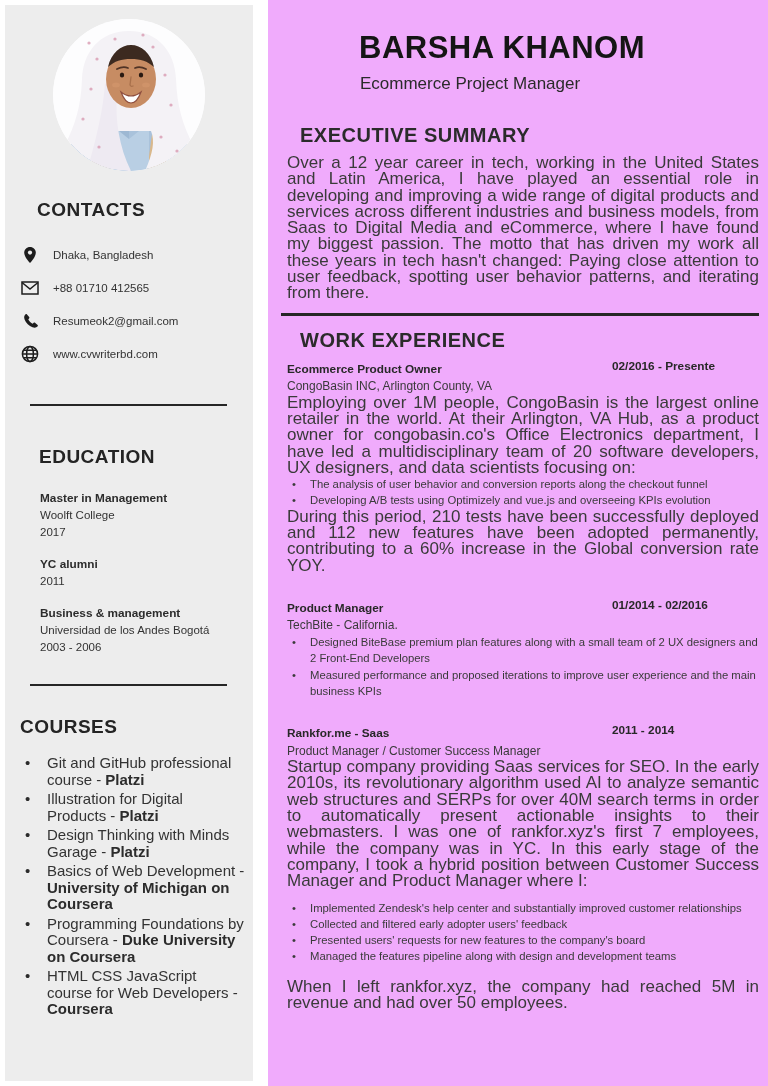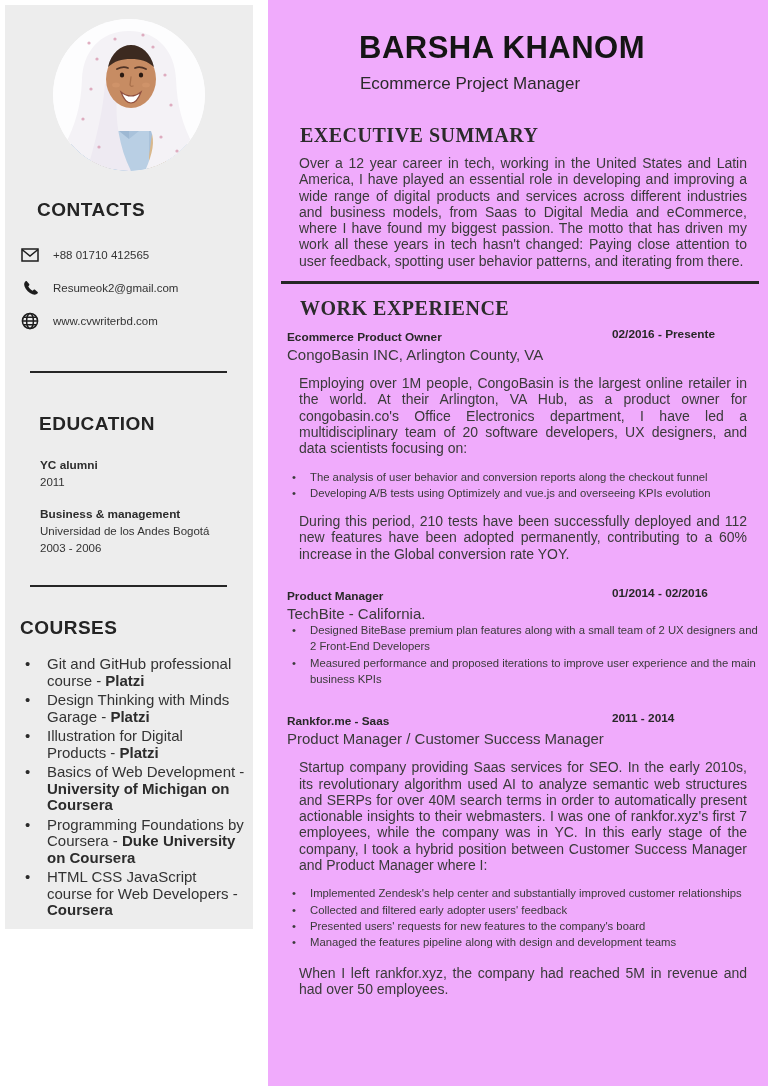--- a/index.html
+++ b/index.html
@@ -9,21 +9,21 @@
     background: #ffffff;
     font-family: "Liberation Sans", "DejaVu Sans", sans-serif;
     position: relative;
     overflow: hidden;
   }
   .page { position: absolute; inset: 0; }
 
   
   .sidebar {
     position: absolute; left: 5px; top: 5px;
-    width: 248px; height: 924px;
+    width: 248px; height: 1076px;
     background: #ededed;
   }
   .photo {
     width: 152px; height: 152px; border-radius: 50%;
     overflow: hidden; margin: 14px 0 0 48px; background: #fdfdfe;
   }
   .side-h {
     font-size: 19px; font-weight: 700; color: #242424;
     letter-spacing: 0.5px; margin: 0;
   }
@@ -49,33 +49,33 @@
   .course-provider { font-weight: 700; color: #2c2c2c; }
 
   
   .main {
     position: absolute; left: 268px; top: 0;
     width: 515px; height: 1086px;
     padding: 0 24px 0 19px; background: #f0abfc;
   }
   .name { font-size: 31px; font-weight: 700; color: #151515; letter-spacing: 0.5px; margin: 30px 0 0 72px; }
   .subtitle { font-size: 17px; color: #2a2a2a; margin: 8px 0 0 73px; }
-  .section-h { font-size: 20px; font-weight: 600; color: #2b2b2b; letter-spacing: 0.5px; margin: 0; font-family: Liberation Serif, serif; }
+  .section-h { font-size: 20px; font-weight: 600; color: #2b2b2b; letter-spacing: 0.5px; margin: 0; }
   .summary-h { margin: 30px 0 0 13px; }
-  .body { font-size: 14px; line-height: 16.3px; color: #3a3a3a; margin: 12px; }
+  .body { font-size: 17px; line-height: 16.3px; color: #3a3a3a; margin: 0; }
   .just { text-align: justify; }
   .summary-p { margin-top: 8px; }
   .main-rule { height: 3px; background: #262626; border: none; margin: 11px 0 0 -6px; }
   .exp-h { margin: 13px 0 0 13px; }
   .job-section { margin-top: 7px; }
   .job-section + .job-section { margin-top: 24px; }
   .jobhead { position: relative; }
   .jtitle { font-size: 11.8px; font-weight: 700; color: #282828; line-height: 16.5px; }
   .jdates { position: absolute; left: 325px; top: 0; font-size: 11.8px; font-weight: 700; color: #282828; }
-  .jsub { font-size: 15px; color: #3a3a3a; line-height: 16.5px; margin-top: 1px; }
+  .jsub { font-size: 12px; color: #3a3a3a; line-height: 16.5px; margin-top: 1px; }
   .jbul { list-style: none; padding: 0; margin: 0; }
   .jbul li { position: relative; padding-left: 23px; font-size: 11.3px; line-height: 16.3px; color: #3a3a3a; }
   .jbul li::before { content: "\2022"; position: absolute; left: 5px; }
   .gap { margin-top: 10px; }
   .after-gap { margin-top: 14px; }
 
   .icon-stroke { stroke: #1d1d1d; fill: none; stroke-width: 1.5; }
 </style>
 </head>
 <body>
@@ -126,20 +126,29 @@
           <ellipse cx="93" cy="66" rx="4" ry="2.5" fill="#d89a6f" opacity="0.5"></ellipse>
         </g>
       </svg>
     </div>
 
     <h2 class="side-h contacts-h">CONTACTS</h2>
 
     <div class="contact-list">
       <div class="contact-row">
         <span class="cicon">
+          <svg width="16" height="18" viewBox="0 0 16 18">
+              <path d="M8,1 C4.7,1 2.2,3.5 2.2,6.7 C2.2,11 8,17 8,17 C8,17 13.8,11 13.8,6.7 C13.8,3.5 11.3,1 8,1 Z" fill="#1d1d1d"></path>
+              <circle cx="8" cy="6.6" r="2.1" fill="#ededed"></circle>
+            </svg>
+        </span>
+        <span class="ctext">Dhaka, Bangladesh</span>
+      </div>
+      <div class="contact-row">
+        <span class="cicon">
           <svg width="18" height="14" viewBox="0 0 18 14">
               <rect x="1" y="1" width="16" height="12" class="icon-stroke"></rect>
               <path d="M1,1.5 L9,8 L17,1.5" class="icon-stroke"></path>
             </svg>
         </span>
         <span class="ctext">+88 01710 412565</span>
       </div>
       <div class="contact-row">
         <span class="cicon">
           <svg width="17" height="17" viewBox="0 0 17 17">
@@ -159,38 +168,43 @@
         <span class="ctext">www.cvwriterbd.com</span>
       </div>
     </div>
 
     <hr class="side-rule">
 
     <h2 class="side-h edu-h">EDUCATION</h2>
 
     <div class="edu-list">
       <div class="edu-item">
+        <div class="edu-degree">Master in Management</div>
+        <div class="edu-line">Woolft College</div>
+        <div class="edu-line">2017</div>
+      </div>
+      <div class="edu-item">
         <div class="edu-degree">YC alumni</div>
         <div class="edu-line">2011</div>
       </div>
       <div class="edu-item">
         <div class="edu-degree">Business &amp; management</div>
         <div class="edu-line">Universidad de los Andes Bogotá</div>
         <div class="edu-line">2003 - 2006</div>
       </div>
     </div>
 
     <hr class="side-rule side-rule-2">
 
     <h2 class="side-h courses-h">COURSES</h2>
 
     <ul class="course-list">
       <li><span>Git and GitHub professional course - </span><b class="course-provider">Platzi</b></li>
+      <li><span>Illustration for Digital Products - </span><b class="course-provider">Platzi</b></li>
       <li><span>Design Thinking with Minds Garage - </span><b class="course-provider">Platzi</b></li>
-      <li><span>Illustration for Digital Products - </span><b class="course-provider">Platzi</b></li>
       <li><span>Basics of Web Development - </span><b class="course-provider">University of Michigan on Coursera</b></li>
       <li><span>Programming Foundations by Coursera - </span><b class="course-provider">Duke University on Coursera</b></li>
       <li><span>HTML CSS JavaScript course for Web Developers - </span><b class="course-provider">Coursera</b></li>
     </ul>
   </aside>
 
   <main class="main">
 
     <h1 class="name">BARSHA KHANOM</h1>
     <div class="subtitle">Ecommerce Project Manager</div>

